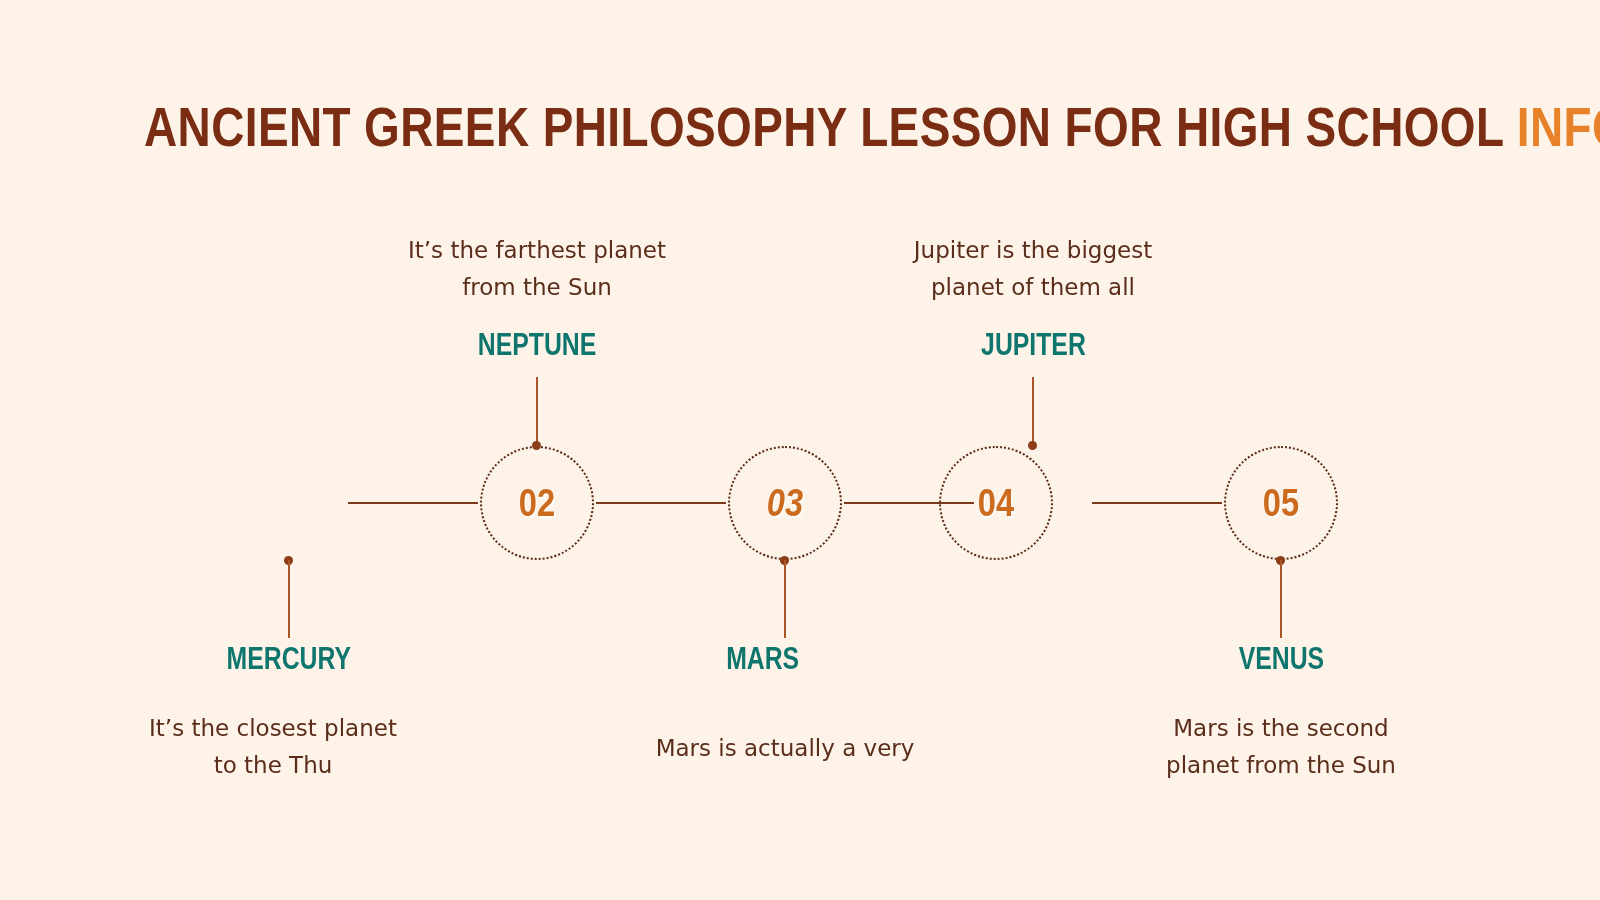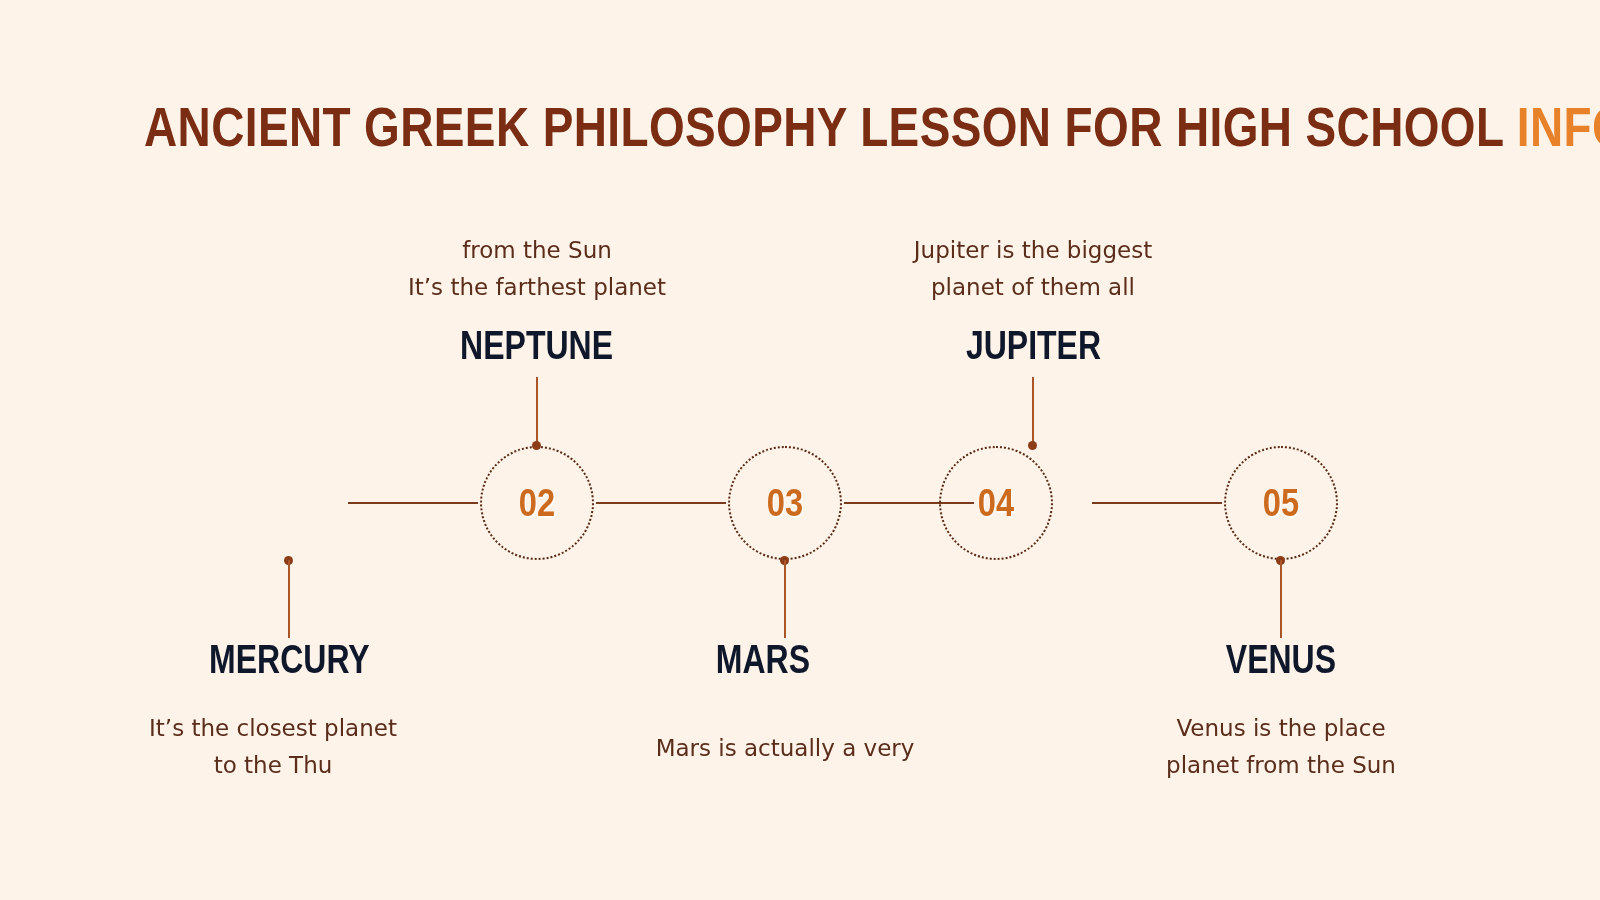--- a/index.html
+++ b/index.html
@@ -95,24 +95,24 @@
     background: #8c3d18;
   }
 
   
   .planet-name {
     position: absolute;
     width: 340px;
     text-align: center;
     font-family: "Liberation Sans Narrow", "Liberation Sans", sans-serif;
     font-weight: 700;
-    font-size: 40px;
+    font-size: 31px;
     line-height: 42px;
     letter-spacing: 0px;
-    color: #0f172a;
+    color: #0f766e;
     white-space: nowrap;
   }
   .planet-name > span {
     display: inline-block;
     transform: scaleX(0.80);
   }
 
   .planet-desc {
     position: absolute;
     width: 360px;
@@ -158,25 +158,25 @@
   <div class="node" style="left:480px;">
     <div class="node-circle"></div>
     <div class="node-number">02</div>
   </div>
   <div class="stem" style="left:536px; top:377px; height:70px;"></div>
   <div class="stem-dot" style="left:532px; top:441px;"></div>
   <div class="planet-name name-top" style="left:367px;">
     <span>NEPTUNE</span>
   </div>
   <div class="planet-desc desc-top" style="left:357px;">
+    <div>It’s the farthest planet</div>
     <div>from the Sun</div>
-    <div>It’s the farthest planet</div>
-  </div>
-
-  <div class="node" style="left:728px;">
+  </div>
+
+  <div class="node" style="left:728px;font-style:italic;">
     <div class="node-circle"></div>
     <div class="node-number">03</div>
   </div>
   <div class="stem-dot" style="left:780px; top:556px;"></div>
   <div class="stem" style="left:784px; top:560px; height:78px;"></div>
   <div class="planet-name name-bot" style="left:593px;">
     <span>MARS</span>
   </div>
   <div class="planet-desc desc-bot" style="left:605px;margin-top:20px;">
     <div>Mars is actually a very</div>
@@ -199,17 +199,17 @@
   <div class="node" style="left:1224px;text-align:center;">
     <div class="node-circle"></div>
     <div class="node-number">05</div>
   </div>
   <div class="stem-dot" style="left:1276px; top:556px;"></div>
   <div class="stem" style="left:1280px; top:560px; height:78px;"></div>
   <div class="planet-name name-bot" style="left:1111px;">
     <span>VENUS</span>
   </div>
   <div class="planet-desc desc-bot" style="left:1101px;">
-    <div>Venus is the place</div>
+    <div>Mars is the second</div>
     <div>planet from the Sun</div>
   </div>
 
 </div>
 
 </body></html>

